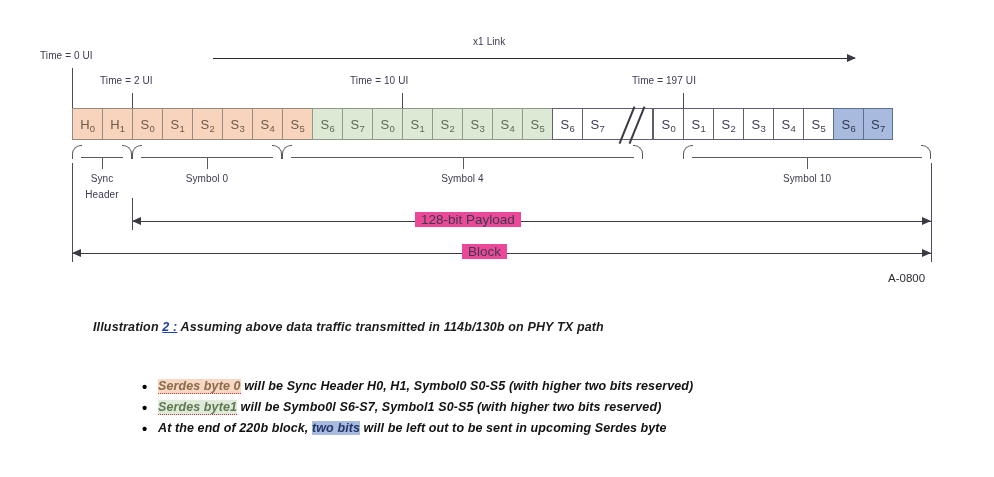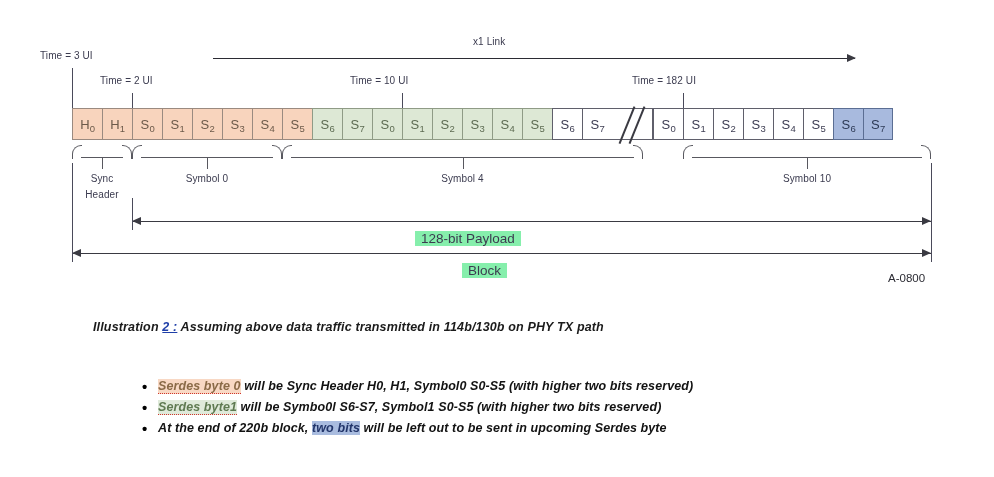--- a/index.html
+++ b/index.html
@@ -44,22 +44,22 @@
   .brace .br{right:0;border-right:1.3px solid #58585f;border-top-right-radius:9px;}
   .brace .bm{position:absolute;left:9px;right:9px;top:11.7px;height:1.3px;background:#58585f;}
   .brace .stem{position:absolute;top:13px;left:50%;width:1.2px;height:11px;background:#58585f;}
 
   
   .meas{position:absolute;height:1px;background:#3a3a42;}
   .arw{position:absolute;width:0;height:0;border-top:4.5px solid transparent;
        border-bottom:4.5px solid transparent;top:-4px;}
   .arw.l{border-right:9px solid #3a3a42;left:0;}
   .arw.r{border-left:9px solid #3a3a42;right:0;}
-  .meas-lbl{position:absolute;background:#86efac;padding:0 6px;font-size:13.5px;
-            color:#3b3b4f;white-space:nowrap;top:-9px;margin-top:19px;}
+  .meas-lbl{position:absolute;background:#ec4899;padding:0 6px;font-size:13.5px;
+            color:#3b3b4f;white-space:nowrap;top:-9px;}
 
   
   #textblock{position:absolute;left:0;top:320px;width:994px;}
   .caption{position:absolute;left:93px;top:0;font-size:12.5px;font-weight:bold;
            font-style:italic;color:#1b1b1b;white-space:nowrap;letter-spacing:.15px;}
   .caption .u{text-decoration:underline;color:#1f3fa8;}
   ul.bullets{position:absolute;left:104px;top:42px;margin:14px;padding:0;list-style:none;}
   ul.bullets li{position:relative;font-size:12.5px;font-weight:bold;font-style:italic;
       color:#121212;white-space:nowrap;height:21px;line-height:21px;padding-left:40px;
       letter-spacing:.1px;}
@@ -74,30 +74,30 @@
 <body>
 
 <div class="canvas">
 
   <div class="abs" style="left:213px;top:58px;width:642px;">
     <div class="hline" style="left:0;top:0;width:642px;"></div>
     <div class="arw r" style="top:-4px;right:-1px;"></div>
   </div>
   <div class="abs lbl" style="left:473px;top:36px;">x1 Link</div>
 
-  <div class="abs lbl" style="left:40px;top:50px;">Time = 3 UI</div>
+  <div class="abs lbl" style="left:40px;top:50px;">Time = 0 UI</div>
   <div class="vtick" style="left:72px;top:68px;height:40px;"></div>
 
   <div class="abs lbl" style="left:100px;top:75px;">Time = 2 UI</div>
   <div class="vtick" style="left:132px;top:93px;height:15px;"></div>
 
   <div class="abs lbl" style="left:350px;top:75px;">Time = 10 UI</div>
   <div class="vtick" style="left:402px;top:93px;height:15px;"></div>
 
-  <div class="abs lbl" style="left:632px;top:75px;">Time = 182 UI</div>
+  <div class="abs lbl" style="left:632px;top:75px;">Time = 197 UI</div>
   <div class="vtick" style="left:683px;top:93px;height:15px;"></div>
 
   <div id="cellrow" style="width: 821px;">
       <div class="cell orange" style="left: 0px; width: 30px;">
         <span>H<sub>0</sub></span>
       </div>
       <div class="cell orange" style="left: 30px; width: 30px;">
         <span>H<sub>1</sub></span>
       </div>
       <div class="cell orange" style="left: 60px; width: 30px;">

